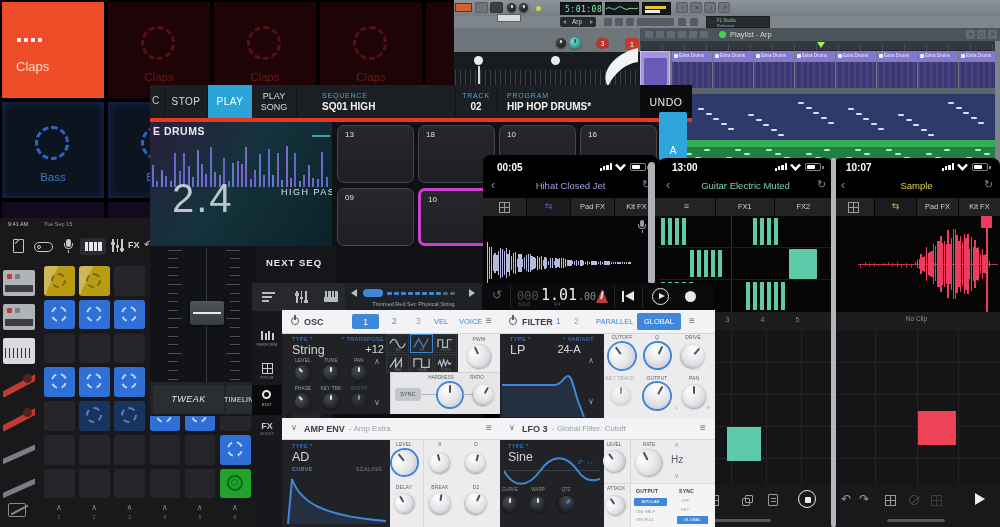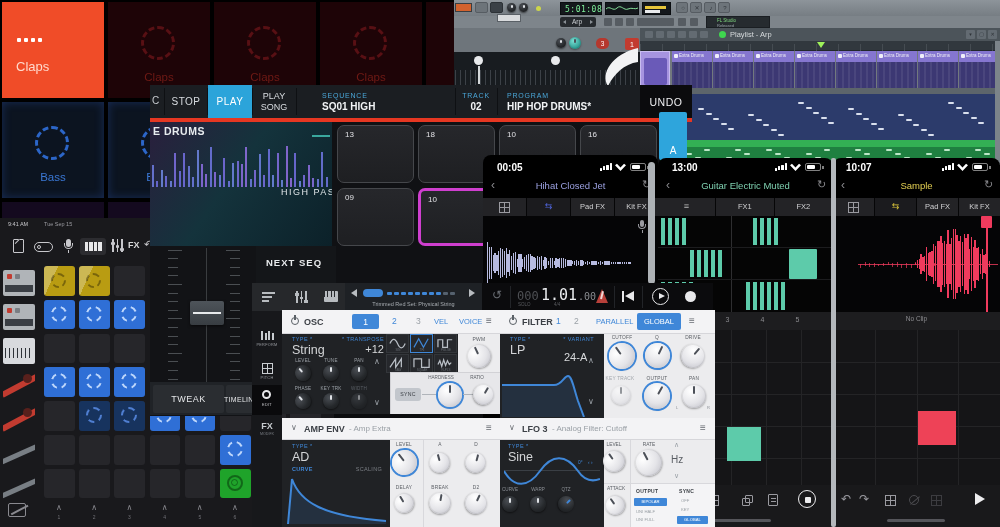--- a/index.html
+++ b/index.html
@@ -532,20 +532,21 @@
           <div class="r" style="left: 137.95px; top: 40.2851px; width: 2px; height: 9.71487px; background: rgba(142, 108, 218, 0.9);"></div>
           <div class="r" style="left: 142.4px; top: 15.9553px; width: 2px; height: 34.0447px; background: rgba(112, 108, 218, 0.9);"></div>
           <div class="r" style="left: 146.85px; top: 43.3112px; width: 2px; height: 6.68879px; background: rgba(108, 134, 218, 0.9);"></div>
           <div class="r" style="left: 151.3px; top: 37.79px; width: 2px; height: 12.21px; background: rgba(121, 108, 218, 0.9);"></div>
           <div class="r" style="left: 155.75px; top: 27.5514px; width: 2px; height: 22.4486px; background: rgba(137, 108, 218, 0.9);"></div>
           <div class="r" style="left: 160.2px; top: 40.0731px; width: 2px; height: 9.92687px; background: rgba(132, 108, 218, 0.9);"></div>
           <div class="r" style="left: 164.65px; top: 41.1918px; width: 2px; height: 8.80818px; background: rgba(108, 117, 218, 0.9);"></div>
           <div class="r" style="left: 169.1px; top: 14.1821px; width: 2px; height: 35.8179px; background: rgba(108, 115, 218, 0.9);"></div>
           <div class="r" style="left: 173.55px; top: 39.4251px; width: 2px; height: 10.5749px; background: rgba(108, 114, 218, 0.9);"></div>
         </div>
+        <div class="t" style="left: 22px; top: 56px; font-size: 40px; color: rgb(205, 214, 218); letter-spacing: 2px; opacity: 0.9;">2.4</div>
         <div class="t" style="left: 131px; top: 66px; font-size: 9px; color: rgb(223, 229, 232); letter-spacing: 1.5px;">HIGH PASS</div>
       </div>
       <div class="r" style="left: 150px; top: 245.5px; width: 106px; height: 170px; background: rgb(18, 19, 22);">
         <div class="r" style="left: 18px; top: 4px; width: 14px; height: 1px; background: rgb(74, 78, 82);"></div>
         <div class="r" style="left: 76px; top: 4px; width: 14px; height: 1px; background: rgb(74, 78, 82);"></div>
         <div class="r" style="left: 18px; top: 12.6px; width: 10px; height: 1px; background: rgb(74, 78, 82);"></div>
         <div class="r" style="left: 80px; top: 12.6px; width: 10px; height: 1px; background: rgb(74, 78, 82);"></div>
         <div class="r" style="left: 18px; top: 21.2px; width: 10px; height: 1px; background: rgb(74, 78, 82);"></div>
         <div class="r" style="left: 80px; top: 21.2px; width: 10px; height: 1px; background: rgb(74, 78, 82);"></div>
         <div class="r" style="left: 18px; top: 29.8px; width: 10px; height: 1px; background: rgb(74, 78, 82);"></div>
@@ -573,21 +574,21 @@
         <div class="r" style="left: 18px; top: 124.4px; width: 10px; height: 1px; background: rgb(74, 78, 82);"></div>
         <div class="r" style="left: 80px; top: 124.4px; width: 10px; height: 1px; background: rgb(74, 78, 82);"></div>
         <div class="r" style="left: 18px; top: 133px; width: 10px; height: 1px; background: rgb(74, 78, 82);"></div>
         <div class="r" style="left: 80px; top: 133px; width: 10px; height: 1px; background: rgb(74, 78, 82);"></div>
         <div class="r" style="left: 56px; top: 2px; width: 1px; height: 136px; background: rgb(58, 61, 64);"></div>
         <div class="r" style="left: 40px; top: 55px; width: 34px; height: 24px; background: linear-gradient(rgb(78, 84, 90), rgb(56, 61, 66)); border-radius: 2px; box-shadow: rgba(0, 0, 0, 0.6) 0px 1px 3px;">
           <div class="r" style="left: 3px; top: 11px; width: 28px; height: 2px; background: rgb(232, 234, 236);"></div>
         </div>
       </div>
       <div class="r" style="left: 150px; top: 382px; width: 106px; height: 33px; background: rgb(32, 35, 39);"></div>
-      <div class="r" style="left: 153px; top: 385px; width: 71px; height: 28px; background: rgb(42, 45, 49); border-radius: 2px;">
+      <div class="r" style="left: 153px; top: 385px; width: 71px; height: 28px; background: rgb(42, 45, 49); border-radius: 2px; font-style: italic;">
         <div class="t" style="left: 0px; top: 10px; width: 71px; text-align: center; font-size: 9px; color: rgb(228, 230, 232); letter-spacing: 0.5px;">TWEAK</div>
       </div>
       <div class="r" style="left: 226px; top: 385px; width: 34px; height: 28px; background: rgb(42, 45, 49); border-radius: 2px; overflow: visible;">
         <div class="t" style="left: -2px; top: 11px; font-size: 7px; color: rgb(228, 230, 232); letter-spacing: 0.3px;">TIMELINE</div>
       </div>
       <div class="r" style="left: 256px; top: 245.5px; width: 80px; height: 40px; background: rgb(20, 22, 25);">
         <div class="t" style="left: 10px; top: 12px; font-size: 9.5px; font-weight: bold; color: rgb(232, 234, 236); letter-spacing: 1px;">NEXT SEQ</div>
       </div>
       <div class="r" style="left: 337px; top: 125px; width: 77px; height: 58px; background: linear-gradient(rgb(38, 39, 43), rgb(30, 31, 34)); border: 1.5px solid rgb(69, 71, 75); border-radius: 7px;">
         <div class="t" style="left: 7px; top: 5px; font-size: 8px; color: rgb(224, 224, 228);">13</div>
@@ -1132,21 +1133,21 @@
         <div class="t" style="left: 96px; top: 8px; font-size: 7.5px; color: rgb(63, 135, 216);">PARALLEL</div>
         <div class="r" style="left: 137px; top: 3px; width: 44px; height: 17px; background: rgb(63, 135, 216); border-radius: 2px;">
           <div class="t" style="left: 0px; top: 5px; width: 44px; text-align: center; font-size: 7.5px; color: rgb(255, 255, 255);">GLOBAL</div>
         </div>
         <div class="t" style="left: 189px; top: 6px; font-size: 10px; color: rgb(106, 110, 116);">≡</div>
       </div>
       <div class="r" style="left: 500px; top: 334px; width: 104px; height: 84px; background: rgb(32, 34, 37); overflow: hidden;"></div>
       <div class="t" style="left: 510px; top: 337px; font-size: 5.5px; color: rgb(63, 135, 216); letter-spacing: 0.4px;">TYPE *</div>
       <div class="t" style="left: 510px; top: 344px; font-size: 12.5px; color: rgb(212, 214, 216);">LP</div>
       <div class="t" style="left: 530px; top: 337px; width: 64px; text-align: right; font-size: 5.5px; color: rgb(63, 135, 216); letter-spacing: 0.4px;">* VARIANT</div>
-      <div class="t" style="left: 564px; top: 344px; width: 58px; text-align: left; font-size: 11px; color: rgb(216, 218, 220); margin-top: 8px;">24-A</div>
+      <div class="t" style="left: 540px; top: 344px; width: 58px; text-align: center; font-size: 11px; color: rgb(216, 218, 220);">24-A</div>
       <div class="t" style="left: 588px; top: 357px; font-size: 8px; color: rgb(154, 160, 166);">∧</div>
       <div class="t" style="left: 588px; top: 398px; font-size: 8px; color: rgb(154, 160, 166);">∨</div>
       <div class="r" style="left: 502px; top: 355px; width: 100px; height: 62px;">
         <svg width="100" height="62" viewBox="0 0 100 62" style="display:block">
           <path d="M0,30 L52,30 C60,30 62,21 66,21 C70,21 72,34 76,46 L82,62 L0,62 Z" fill="rgba(63,135,216,.15)"></path>
           <path d="M0,30 L52,30 C60,30 62,21 66,21 C70,21 72,34 76,46 L82,62" stroke="#3f87d8" stroke-width="2" fill="none"></path>
         </svg>
       </div>
       <div class="r" style="left: 604px; top: 334px; width: 111px; height: 84px; background: rgb(236, 236, 238);"></div>
       <div class="t" style="left: 602px; top: 336px; width: 40px; text-align: center; font-size: 4.8px; color: rgb(90, 94, 100); letter-spacing: 0.2px;">CUTOFF</div>
@@ -1214,21 +1215,21 @@
       </div>
       <div class="knob" style="left: 429px; top: 492px; width: 22px; height: 22px; --r: 10deg;">
         <i></i>
       </div>
       <div class="knob" style="left: 465px; top: 492px; width: 22px; height: 22px; --r: 25deg;">
         <i></i>
       </div>
       <div class="r" style="left: 500px; top: 418px; width: 215px; height: 22px; background: rgb(243, 243, 245); border-bottom: 1px solid rgb(214, 214, 218);">
         <div class="t" style="left: 9px; top: 6px; font-size: 8px; color: rgb(106, 110, 116);">∨</div>
         <div class="t" style="left: 22px; top: 6.5px; font-size: 9px; font-weight: bold; color: rgb(60, 64, 70);">LFO 3</div>
-        <div class="t" style="left: 52px; top: 7px; font-size: 8px; color: rgb(154, 160, 166);">- Analog Filter: Cutoff</div>
+        <div class="t" style="left: 52px; top: 7px; font-size: 8px; color: rgb(154, 160, 166);">- Global Filter: Cutoff</div>
         <div class="t" style="left: 200px; top: 5px; font-size: 10px; color: rgb(106, 110, 116);">≡</div>
       </div>
       <div class="r" style="left: 500px; top: 440px; width: 104px; height: 87px; background: rgb(32, 34, 37); overflow: hidden;"></div>
       <div class="t" style="left: 508px; top: 444px; font-size: 5.5px; color: rgb(63, 135, 216); letter-spacing: 0.4px;">TYPE *</div>
       <div class="t" style="left: 508px; top: 451px; font-size: 12.5px; color: rgb(212, 214, 216);">Sine</div>
       <div class="r" style="left: 504px; top: 470px; width: 96px; height: 1px; background: rgb(58, 63, 69);"></div>
       <div class="r" style="left: 504px; top: 452px; width: 96px; height: 38px;">
         <svg width="96" height="38" viewBox="0 0 96 38" style="display:block">
           <path d="M0,19 C10,36 24,36 36,19 C48,2 62,2 74,19 C80,28 88,30 96,27" stroke="#3f87d8" stroke-width="2" fill="none"></path>
         </svg>

